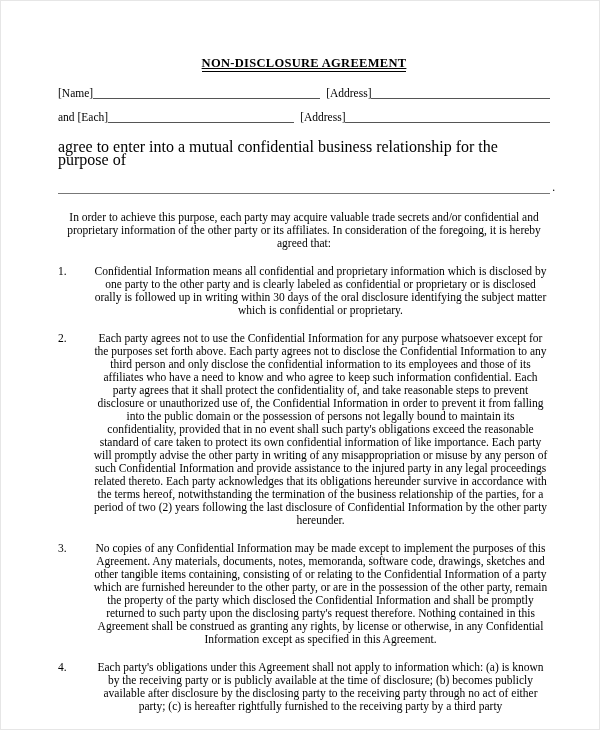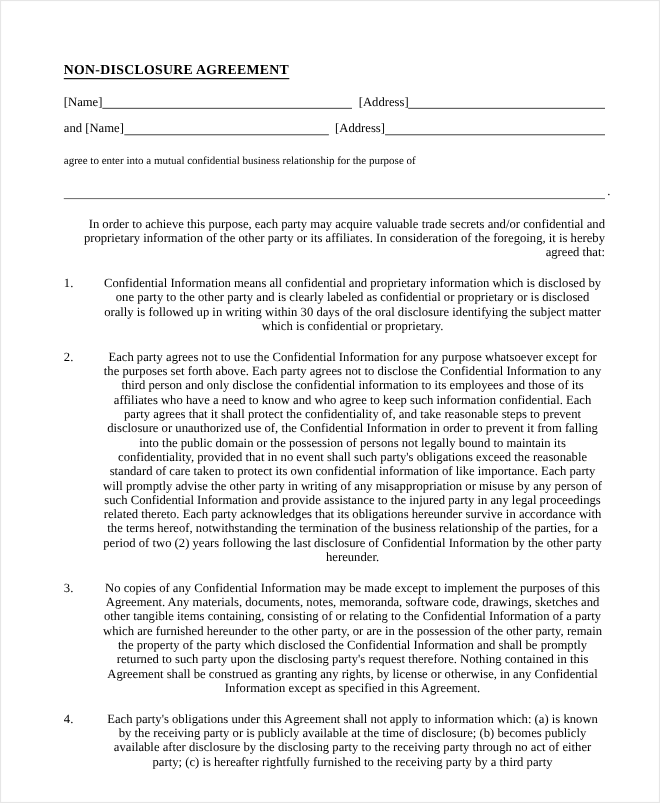--- a/index.html
+++ b/index.html
@@ -23,25 +23,26 @@
   }
   .doc {
     position: absolute;
     left: 57px;
     top: 55px;
     width: 492px;
   }
 
   
   .doc-title {
-    text-align: left;
+    text-align: center;
     font-size: 12.5px;
     font-weight: bold;
     letter-spacing: 0.3px;
     margin: 0 0 16px 0;
+    text-decoration: underline;
   }
   .doc-title span {
     border-bottom: 1.4px solid #000;
     padding-bottom: 1px;
   }
 
   
   .party-row {
     display: flex;
     align-items: flex-start;
@@ -58,21 +59,21 @@
     border-bottom: 1px solid #555;
     height: 11px;
     margin: 0 0 1px 0;
   }
   .rule.fixed-a { flex: 0 0 227px; }
   .rule.fixed-b { flex: 0 0 186px; }
   .gap-sm { flex: 0 0 6px; }
 
   
   .lead {
-    font-size: 10px;
+    font-size: 16px;
     line-height: 13px;
     margin: 16px 0 0 0;
   }
   .blank-line {
     position: relative;
     border-bottom: 1px solid #777;
     height: 18px;
     margin-top: 9px;
   }
   .blank-line .dot {
@@ -81,21 +82,21 @@
     bottom: 0px;
     font-size: 11.5px;
     line-height: 11px;
   }
 
   
   .body-para {
     font-size: 11.5px;
     line-height: 13px;
     margin: 17px 0 0 0;
-    text-align: right;
+    text-align: center;
   }
 
   
   .clause {
     display: flex;
     font-size: 11.5px;
     line-height: 13px;
     margin-top: 15px;
   }
   .clause-num {
@@ -117,21 +118,21 @@
 
     <div class="party-row">
       <span class="lbl">[Name]</span>
       <span class="rule fixed-a"></span>
       <span class="gap-sm"></span>
       <span class="lbl">[Address]</span>
       <span class="rule"></span>
     </div>
 
     <div class="party-row">
-      <span class="lbl">and [Name]</span>
+      <span class="lbl">and [Each]</span>
       <span class="rule fixed-b"></span>
       <span class="gap-sm"></span>
       <span class="lbl">[Address]</span>
       <span class="rule"></span>
     </div>
 
     <p class="lead">agree to enter into a mutual confidential business relationship for the purpose of</p>
 
     <div class="blank-line">
       <span class="dot">.</span>

